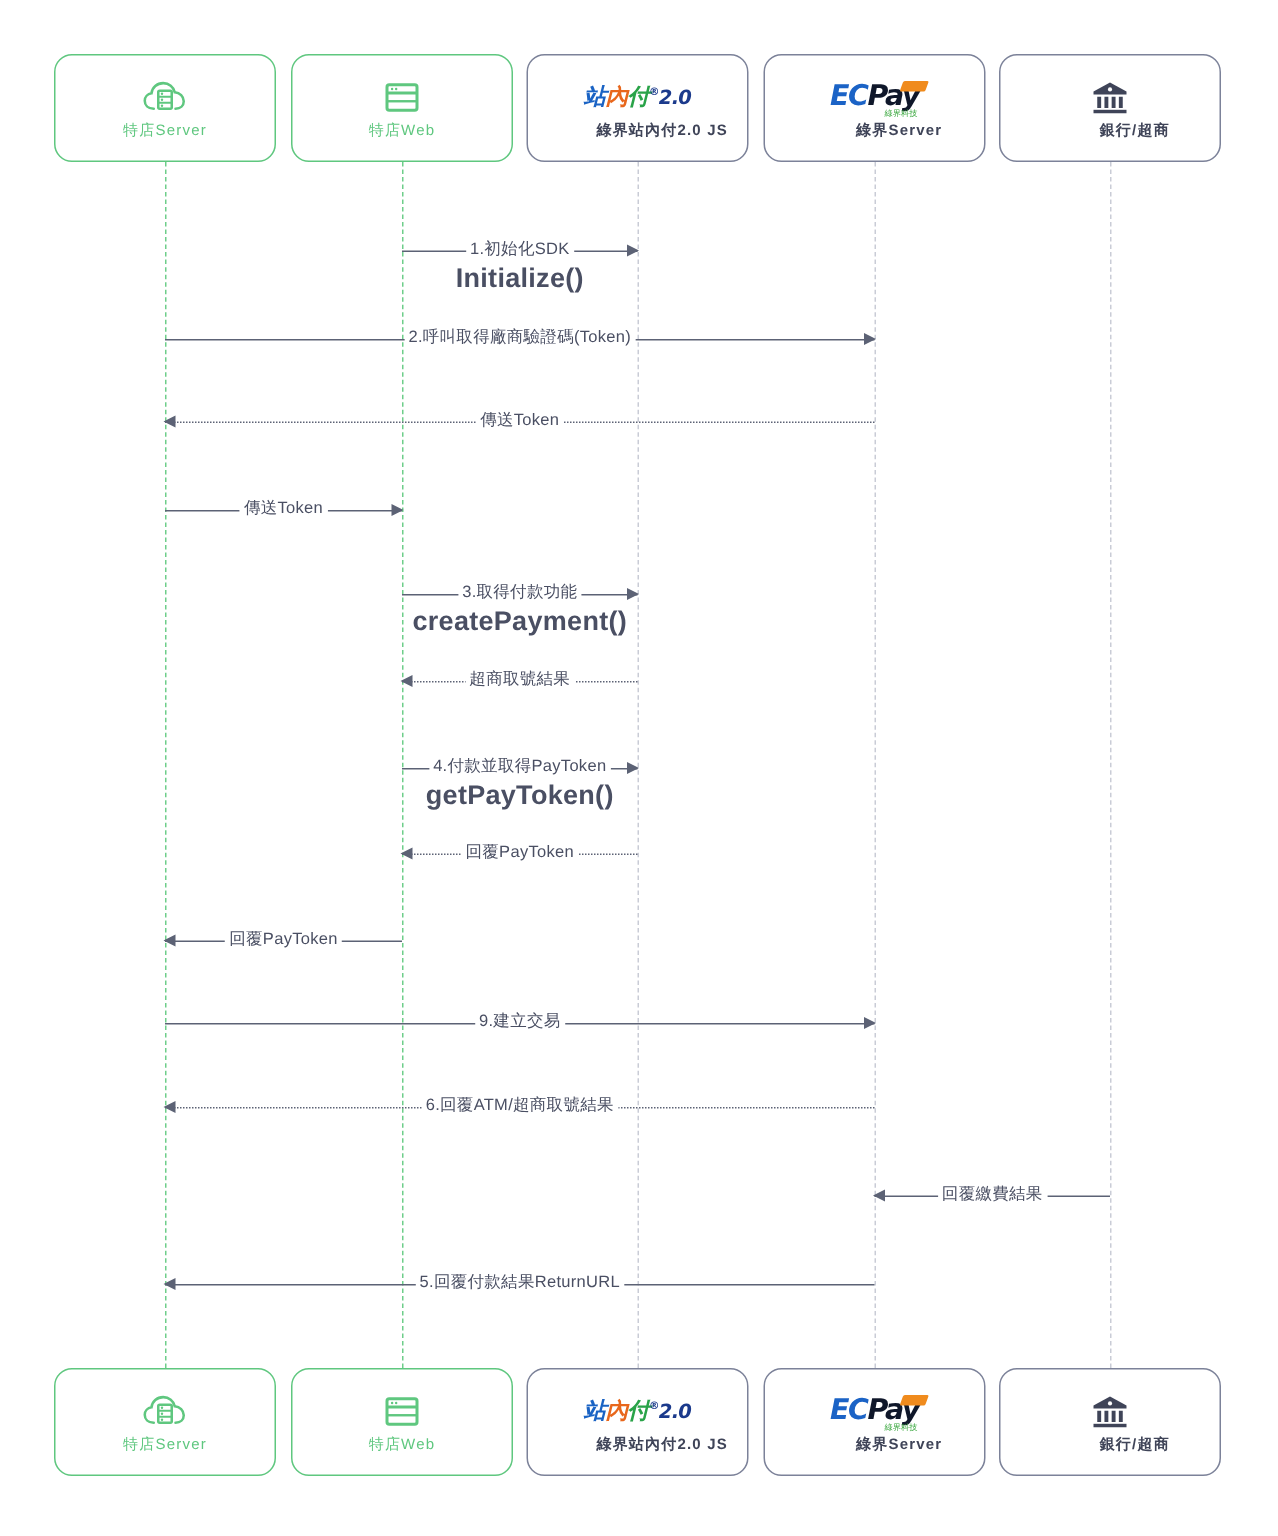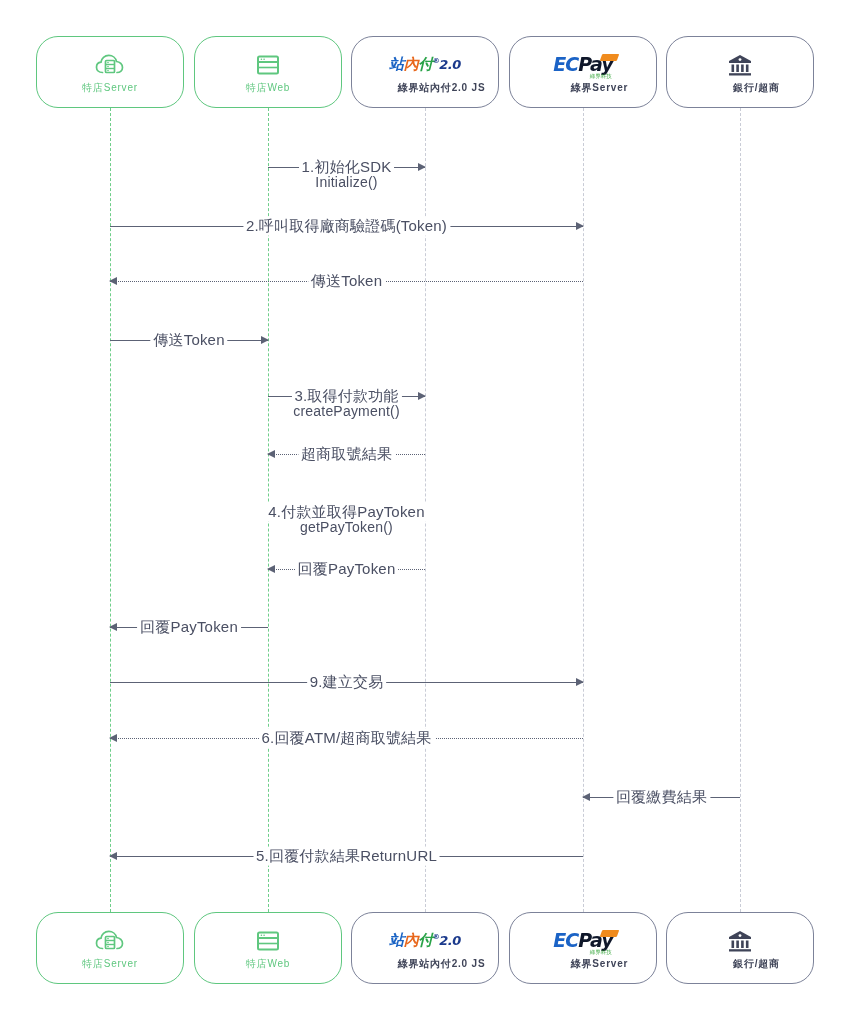--- a/index.html
+++ b/index.html
@@ -18,21 +18,21 @@
     position: relative;
     width: 852px;
     height: 1024px;
   }
 
   
   .participant {
     position: absolute;
     width: 148px;
     height: 72px;
-    border-radius: 22px;
+    border-radius: 12px;
     box-sizing: border-box;
     display: flex;
     flex-direction: column;
     align-items: center;
     justify-content: center;
     background: #ffffff;
     z-index: 5;
   }
   .participant.green {
     border: 1.6px solid #5fc77f;
@@ -151,36 +151,37 @@
     border-right: 8px solid #5c6275;
   }
 
   .msg .caption {
     position: absolute;
     left: 50%;
     transform: translate(-50%, -50%);
     top: 0;
     background: #ffffff;
     padding: 0 3px;
-    font-size: 15px;
+    font-size: 11px;
     line-height: 1.25;
     white-space: nowrap;
     color: #4a4f63;
     letter-spacing: 0.2px;
   }
   .msg .sub-caption {
     position: absolute;
     left: 50%;
     transform: translateX(-50%);
     top: 7px;
-    font-size: 14px;
+    font-size: 18px;
     line-height: 1.25;
     white-space: nowrap;
     color: #4a4f63;
     letter-spacing: 0.2px;
+    font-weight: bold;
   }
 </style>
 </head>
 <body>
 
 <div id="diagram">
   <div id="lifelines">
       <div class="lifeline green" style="left: 110px; top: 108px; height: 804px;"></div>
       <div class="lifeline green" style="left: 268px; top: 108px; height: 804px;"></div>
       <div class="lifeline gray" style="left: 425px; top: 108px; height: 804px;"></div>

